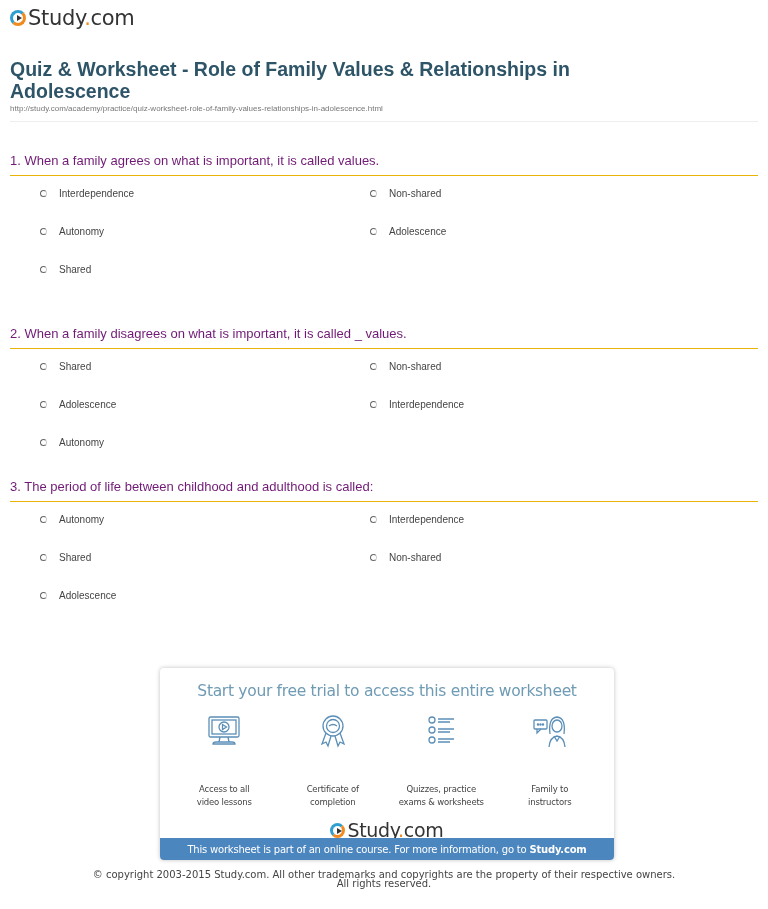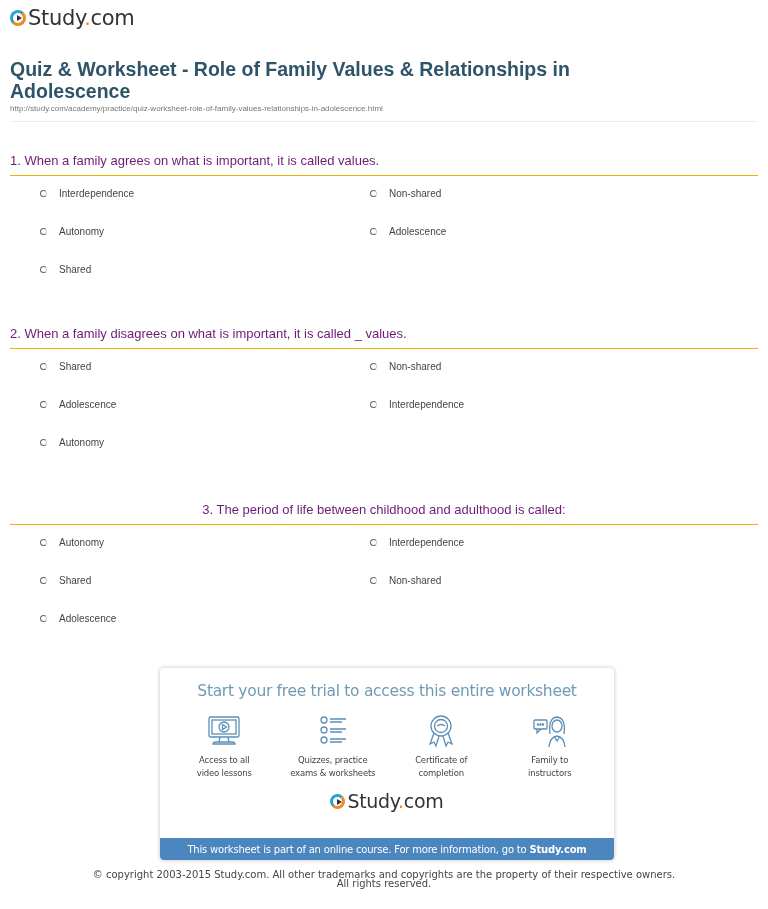--- a/index.html
+++ b/index.html
@@ -19,21 +19,21 @@
     .question { position: absolute; left: 10px; width: 748px; }
     .q-text { font-size: 13px; color: #701a75; padding-bottom: 7px; border-bottom: 1px solid #eab308; }
     .options { position: relative; height: 120px; }
     .option { position: absolute; display: flex; align-items: center; font-size: 10px; color: #444; }
     .radio { width: 7px; height: 7px; border-radius: 50%; border: 1.5px solid #666; border-right-color: #ccc; margin-right: 12px; }
 
     .promo { position: absolute; left: 160px; top: 668px; width: 454px; height: 192px; background: #fff; border-radius: 4px; box-shadow: 0 0 4px rgba(0,0,0,0.25); overflow: hidden; }
     .promo-title { text-align: center; font-size: 15.5px; color: #6f9bb5; margin-top: 14px; font-family: "DejaVu Sans", sans-serif; font-weight: normal; letter-spacing: -0.3px; }
     .promo-sub { text-align: center; font-size: 8.5px; color: #333; margin-top: 3px; font-family: "DejaVu Sans", sans-serif; letter-spacing: -0.2px; }
     .features { display: flex; justify-content: space-around; margin-top: 14px; padding: 0 10px; }
-    .feature { width: 100px; display: flex; flex-direction: column; align-items: center; }
+    .feature { width: 100px; display: flex; flex-direction: column; align-items: center; gap: 29px; }
     .feature svg { width: 36px; height: 34px; }
     .feature-label { text-align: center; font-size: 8.5px; color: #444; margin-top: 6px; line-height: 13px; font-family: "DejaVu Sans", sans-serif; letter-spacing: -0.2px; }
     .promo-logo { display: flex; justify-content: center; align-items: center; margin-top: 10px; }
     .promo-logo .logo-mark { width: 15px; height: 15px; }
     .promo-logo .logo-text { font-size: 19px; }
     .promo-bar { position: absolute; left: 0; right: 0; bottom: 0; height: 22px; background: #4c86bf; color: #fff; font-size: 10px; display: flex; align-items: center; justify-content: center; font-family: "DejaVu Sans", sans-serif; letter-spacing: -0.2px; }
     .promo-bar b { margin-left: 3px; }
 
     .copyright { position: absolute; left: 0; width: 768px; top: 870px; text-align: center; font-size: 10px; color: #444; line-height: 9px; font-family: "DejaVu Sans", sans-serif; }
   </style>
@@ -94,21 +94,21 @@
         <span class="radio"></span>
         <span>Interdependence</span>
       </div>
     <div class="option" style="left:30px;top:88px;">
         <span class="radio"></span>
         <span>Autonomy</span>
       </div>
   </div>
 </div>
 
-<div class="question" style="top:502px;text-align:center;">
+<div class="question" style="top:479px;">
   <div class="q-text">3. The period of life between childhood and adulthood is called:</div>
   <div class="options">
     <div class="option" style="left:30px;top:12px;">
         <span class="radio"></span>
         <span>Autonomy</span>
       </div>
     <div class="option" style="left:360px;top:12px;">
         <span class="radio"></span>
         <span>Interdependence</span>
       </div>
@@ -137,38 +137,38 @@
         <rect x="6" y="6" width="24" height="14"></rect>
         <circle cx="18" cy="13" r="5"></circle>
         <path d="M16.5 10.5 L20.5 13 L16.5 15.5 Z"></path>
         <path d="M14 23 L13 28 M22 23 L23 28"></path>
         <path d="M7 30 Q7 28 10 28 L26 28 Q29 28 29 30 Z"></path>
       </svg>
       <div class="feature-label"><span>Access to all</span><br><span>video lessons</span></div>
     </div>
     <div class="feature">
       <svg viewBox="0 0 36 34" fill="none" stroke="#5b8fb8" stroke-width="1.3">
+        <circle cx="18" cy="12" r="10"></circle>
+        <circle cx="18" cy="12" r="6.5"></circle>
+        <path d="M14 12 Q18 9 22 12"></path>
+        <path d="M11 19 L7 30 L11 28 L13 32 L16 22"></path>
+        <path d="M25 19 L29 30 L25 28 L23 32 L20 22"></path>
+      </svg>
+      <div class="feature-label"><span>Certificate of</span><br><span>completion</span></div>
+    </div>
+    <div class="feature">
+      <svg viewBox="0 0 36 34" fill="none" stroke="#5b8fb8" stroke-width="1.3">
         <circle cx="9" cy="6" r="3"></circle>
         <path d="M15 5 L31 5 M15 8 L27 8"></path>
         <circle cx="9" cy="16" r="3"></circle>
         <path d="M15 15 L31 15 M15 18 L27 18"></path>
         <circle cx="9" cy="26" r="3"></circle>
         <path d="M15 25 L31 25 M15 28 L27 28"></path>
       </svg>
       <div class="feature-label"><span>Quizzes, practice</span><br><span>exams &amp; worksheets</span></div>
-    </div>
-    <div class="feature">
-      <svg viewBox="0 0 36 34" fill="none" stroke="#5b8fb8" stroke-width="1.3">
-        <circle cx="18" cy="12" r="10"></circle>
-        <circle cx="18" cy="12" r="6.5"></circle>
-        <path d="M14 12 Q18 9 22 12"></path>
-        <path d="M11 19 L7 30 L11 28 L13 32 L16 22"></path>
-        <path d="M25 19 L29 30 L25 28 L23 32 L20 22"></path>
-      </svg>
-      <div class="feature-label"><span>Certificate of</span><br><span>completion</span></div>
     </div>
     <div class="feature">
       <svg viewBox="0 0 36 34" fill="none" stroke="#5b8fb8" stroke-width="1.3">
         <rect x="2" y="6" width="13" height="9" rx="1"></rect>
         <path d="M5 15 L5 19 L9 15"></path>
         <circle cx="6" cy="10.5" r="0.6" fill="#5b8fb8"></circle>
         <circle cx="8.5" cy="10.5" r="0.6" fill="#5b8fb8"></circle>
         <circle cx="11" cy="10.5" r="0.6" fill="#5b8fb8"></circle>
         <path d="M18 20 Q16 4 25 3 Q34 4 32 20"></path>
         <ellipse cx="25" cy="12" rx="5" ry="6"></ellipse>

